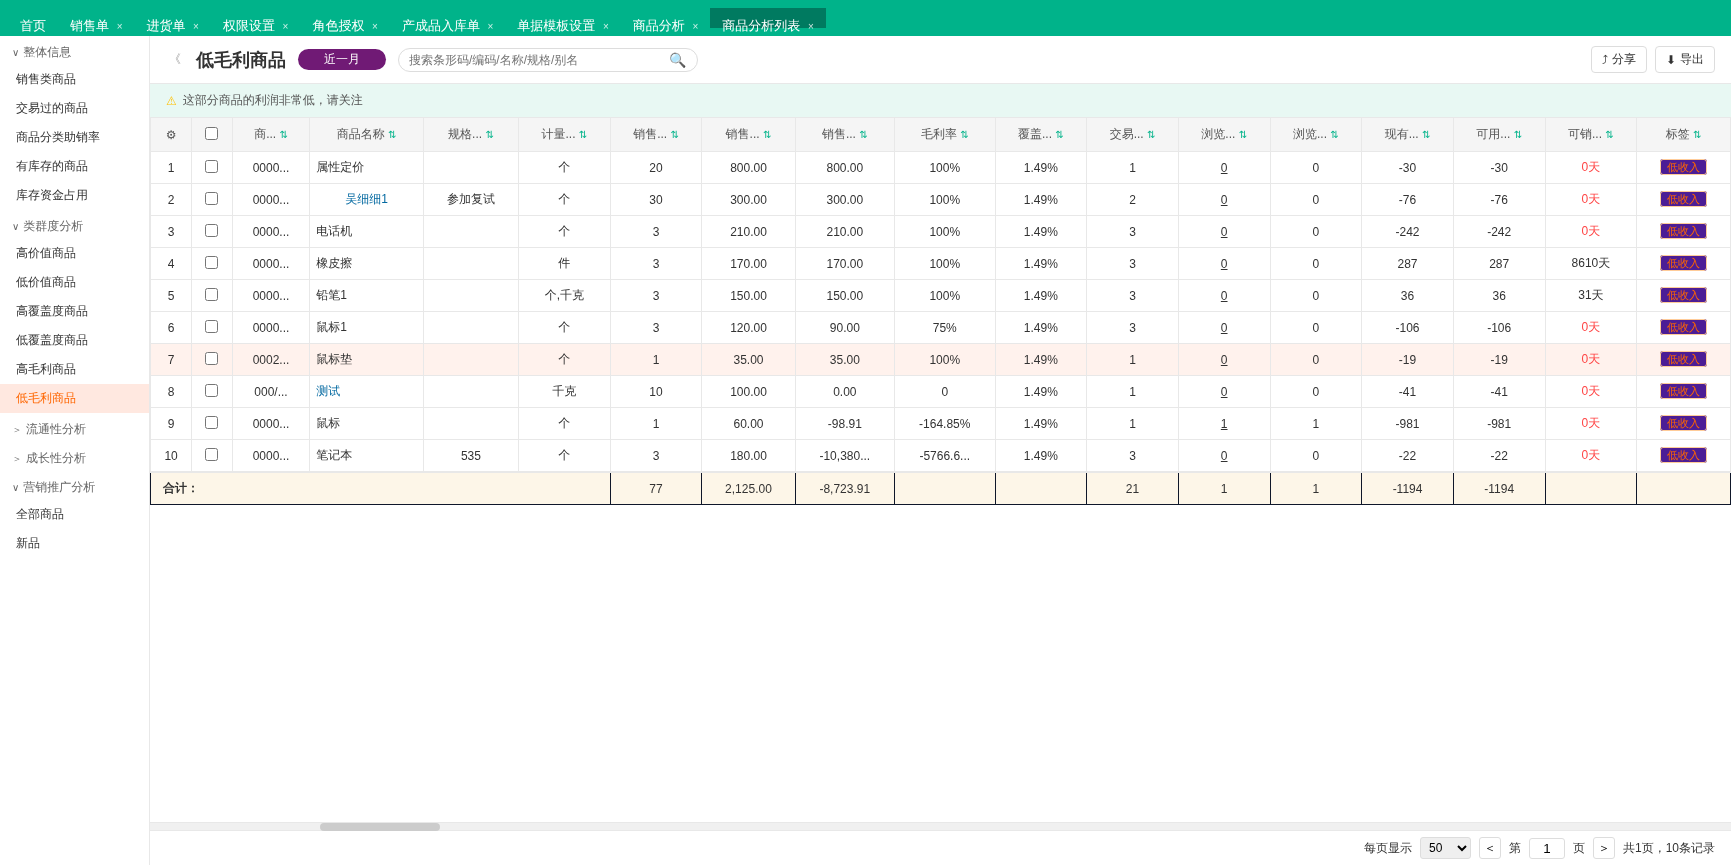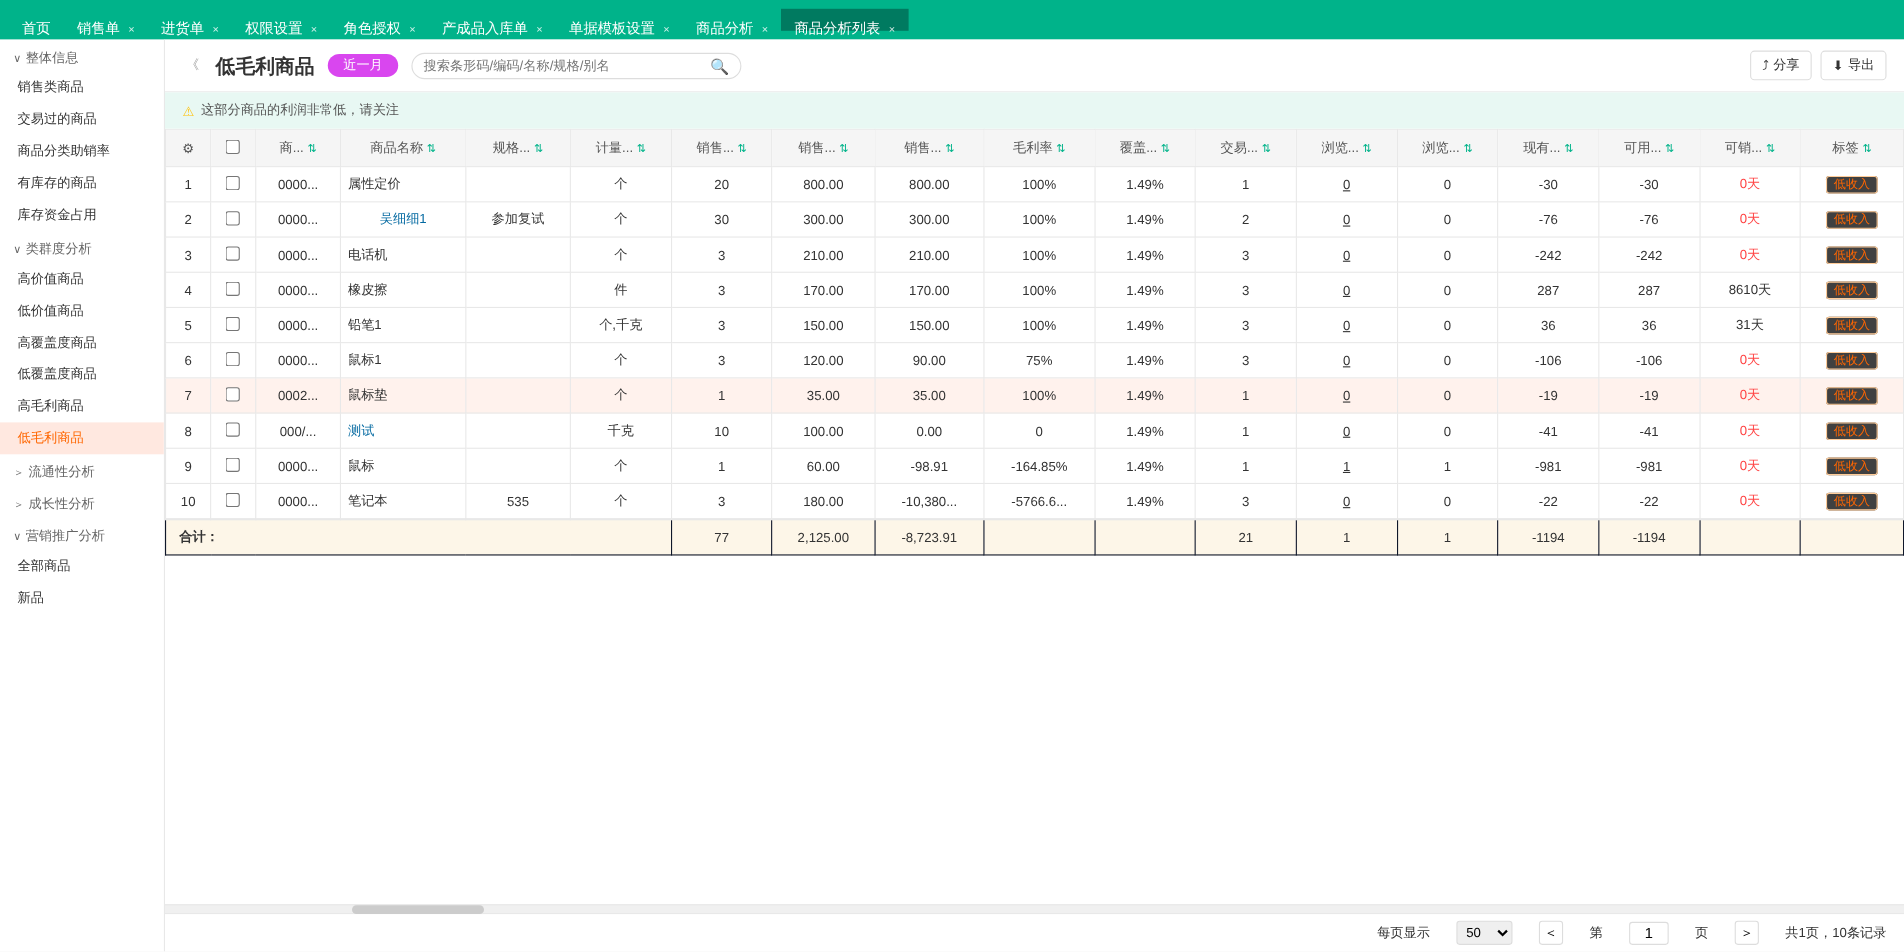--- a/index.html
+++ b/index.html
@@ -73,23 +73,23 @@
       gap: 12px;
       border-bottom: 1px solid #e8e8e8;
       background: #fff;
     }
     .page-title {
       font-size: 18px;
       font-weight: bold;
       color: #333;
     }
     .period-badge {
-      background: #d946ef;
+      background: #701a75;
       color: #fff;
-      padding: 2px 14px;
+      padding: 2px 26px;
       border-radius: 12px;
       font-size: 12px;
       cursor: pointer;
     }
     .search-box {
       display: flex;
       align-items: center;
       border: 1px solid #ddd;
       border-radius: 16px;
       padding: 3px 10px;
@@ -166,21 +166,21 @@
       background: #fff;
     }
     tbody tr.highlighted { background: #fff2ed; }
     tbody td {
       padding: 7px 6px;
       border: 1px solid #e8e8e8;
       text-align: center;
       white-space: nowrap;
     }
     .tag-badge {
-      background: #404040;
+      background: #4c1d95;
       color: #ff6600;
       border: 1px solid #ffcc99;
       padding: 1px 6px;
       border-radius: 3px;
       font-size: 11px;
     }
     .link-underline { text-decoration: underline; cursor: pointer; color: #333; }
 
     
     .footer-total {
@@ -195,21 +195,21 @@
     .footer-total td.label { text-align: left; padding-left: 12px; font-weight: bold; }
 
     
     .bottom-bar {
       display: flex;
       align-items: center;
       justify-content: flex-end;
       padding: 6px 16px;
       border-top: 1px solid #e8e8e8;
       background: #fff;
-      gap: 24px;
+      gap: 8px;
       font-size: 12px;
     }
     .per-page-select {
       border: 1px solid #ddd;
       padding: 2px 4px;
       border-radius: 3px;
       font-size: 12px;
     }
     .page-btn {
       width: 22px; height: 22px;

